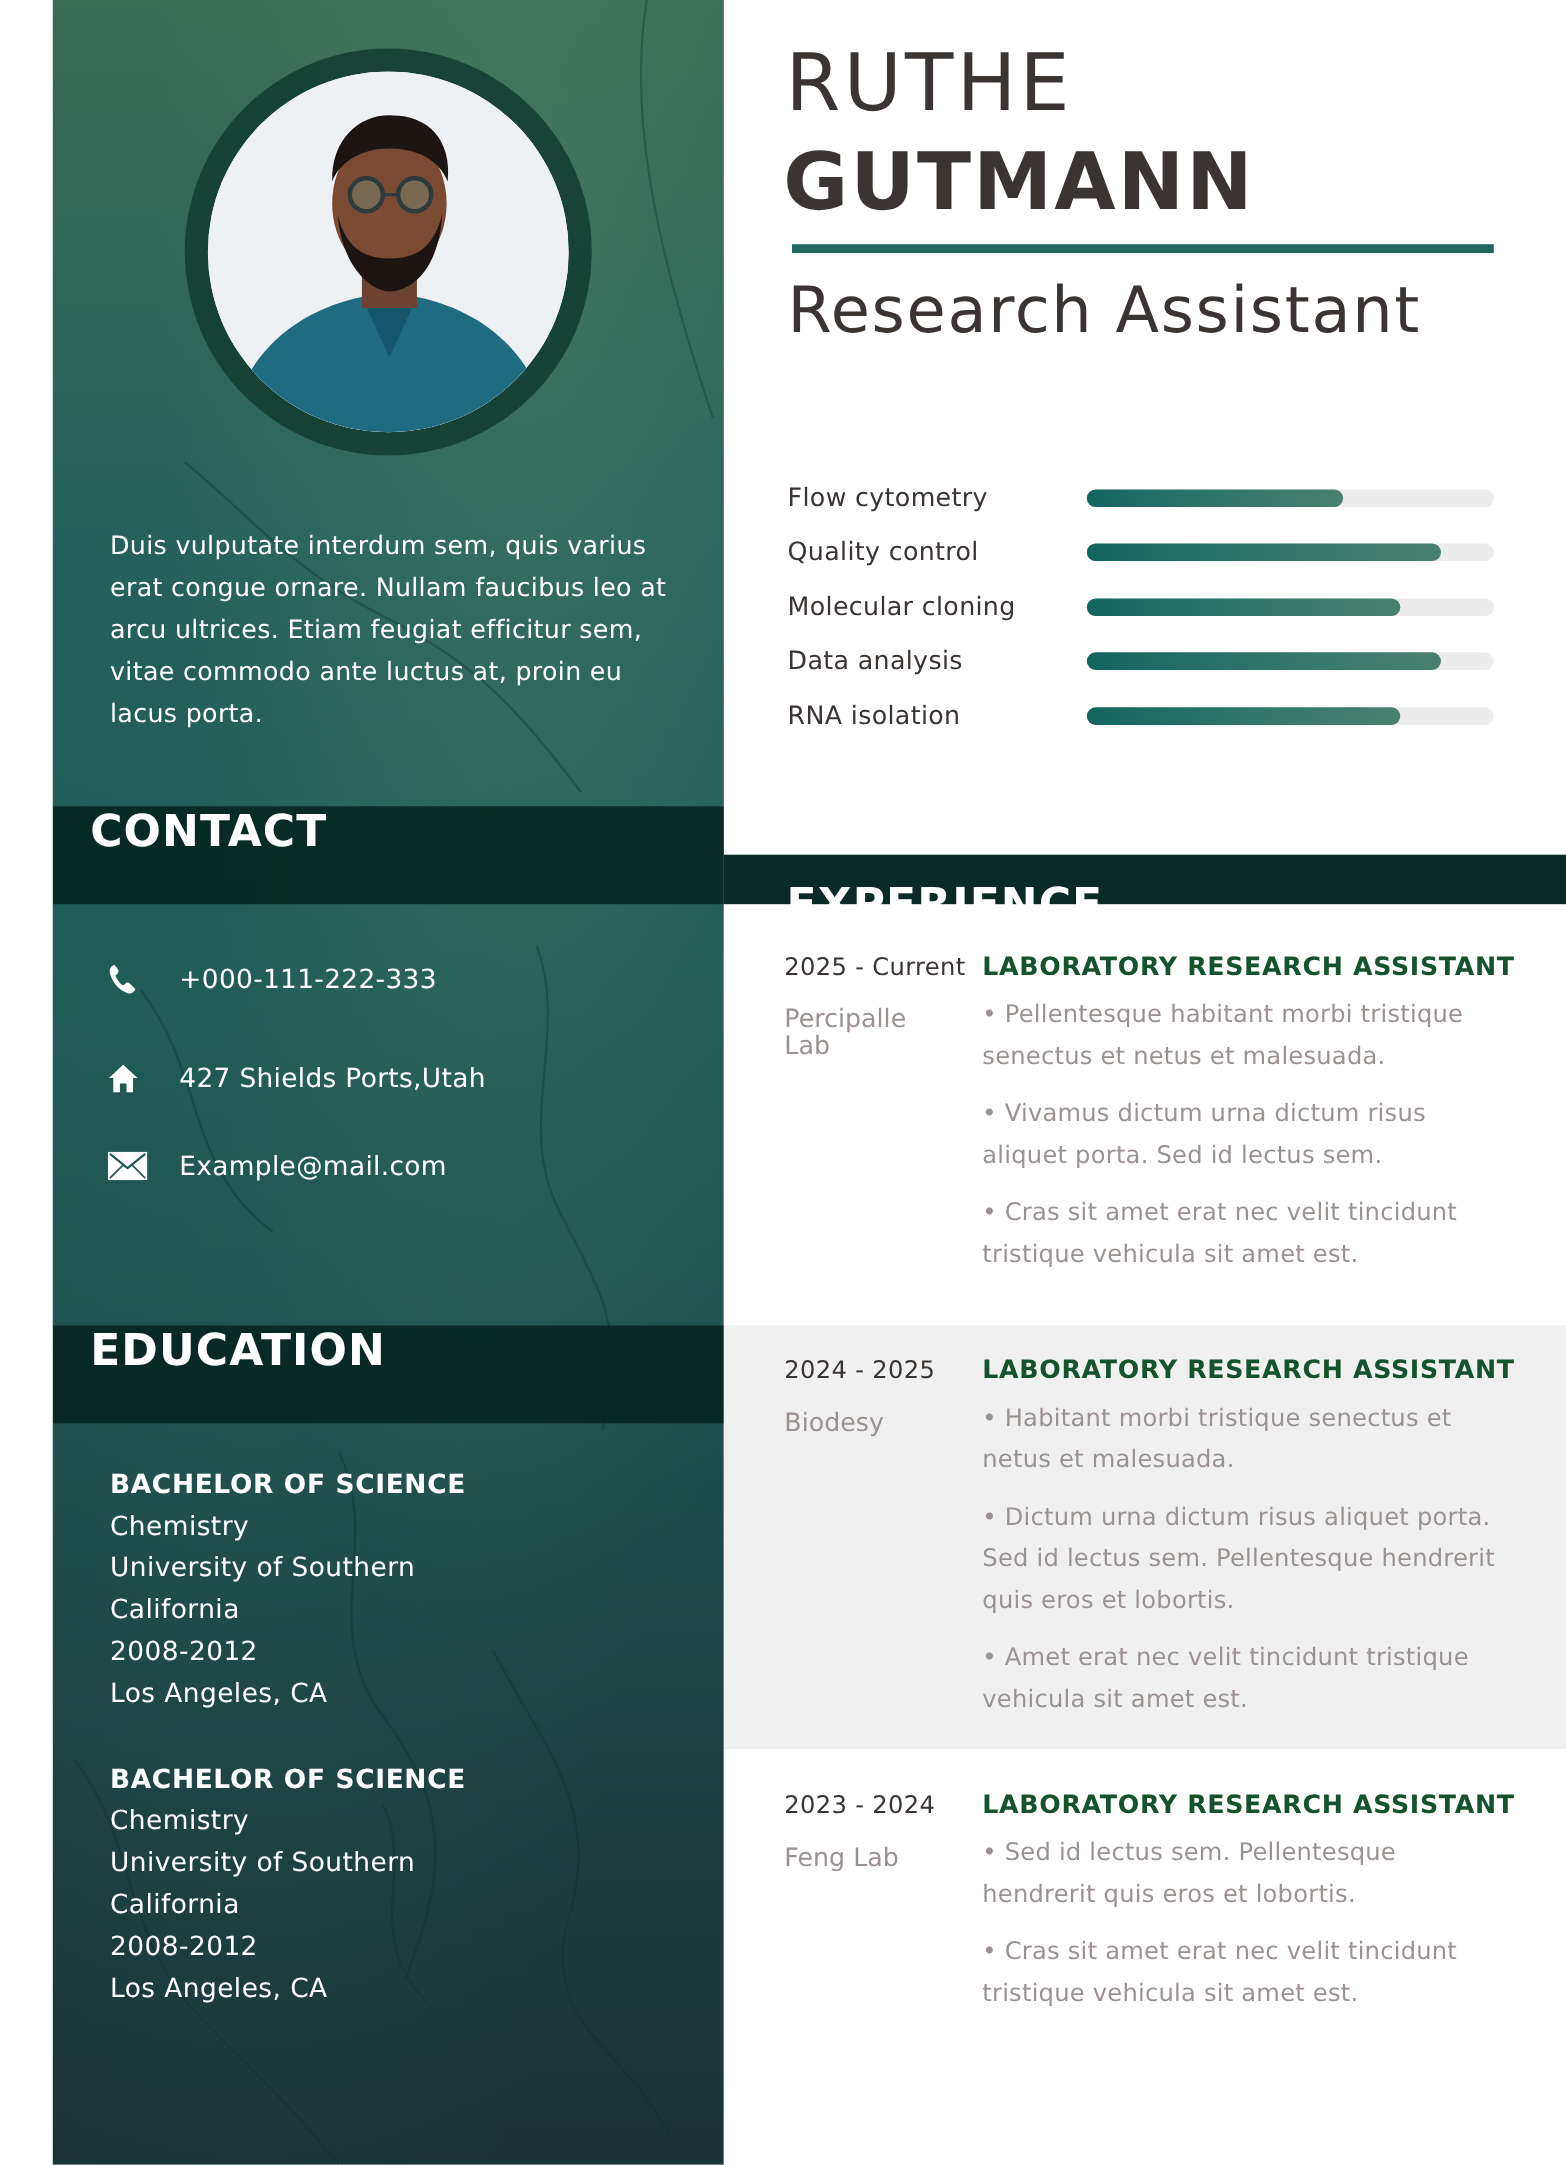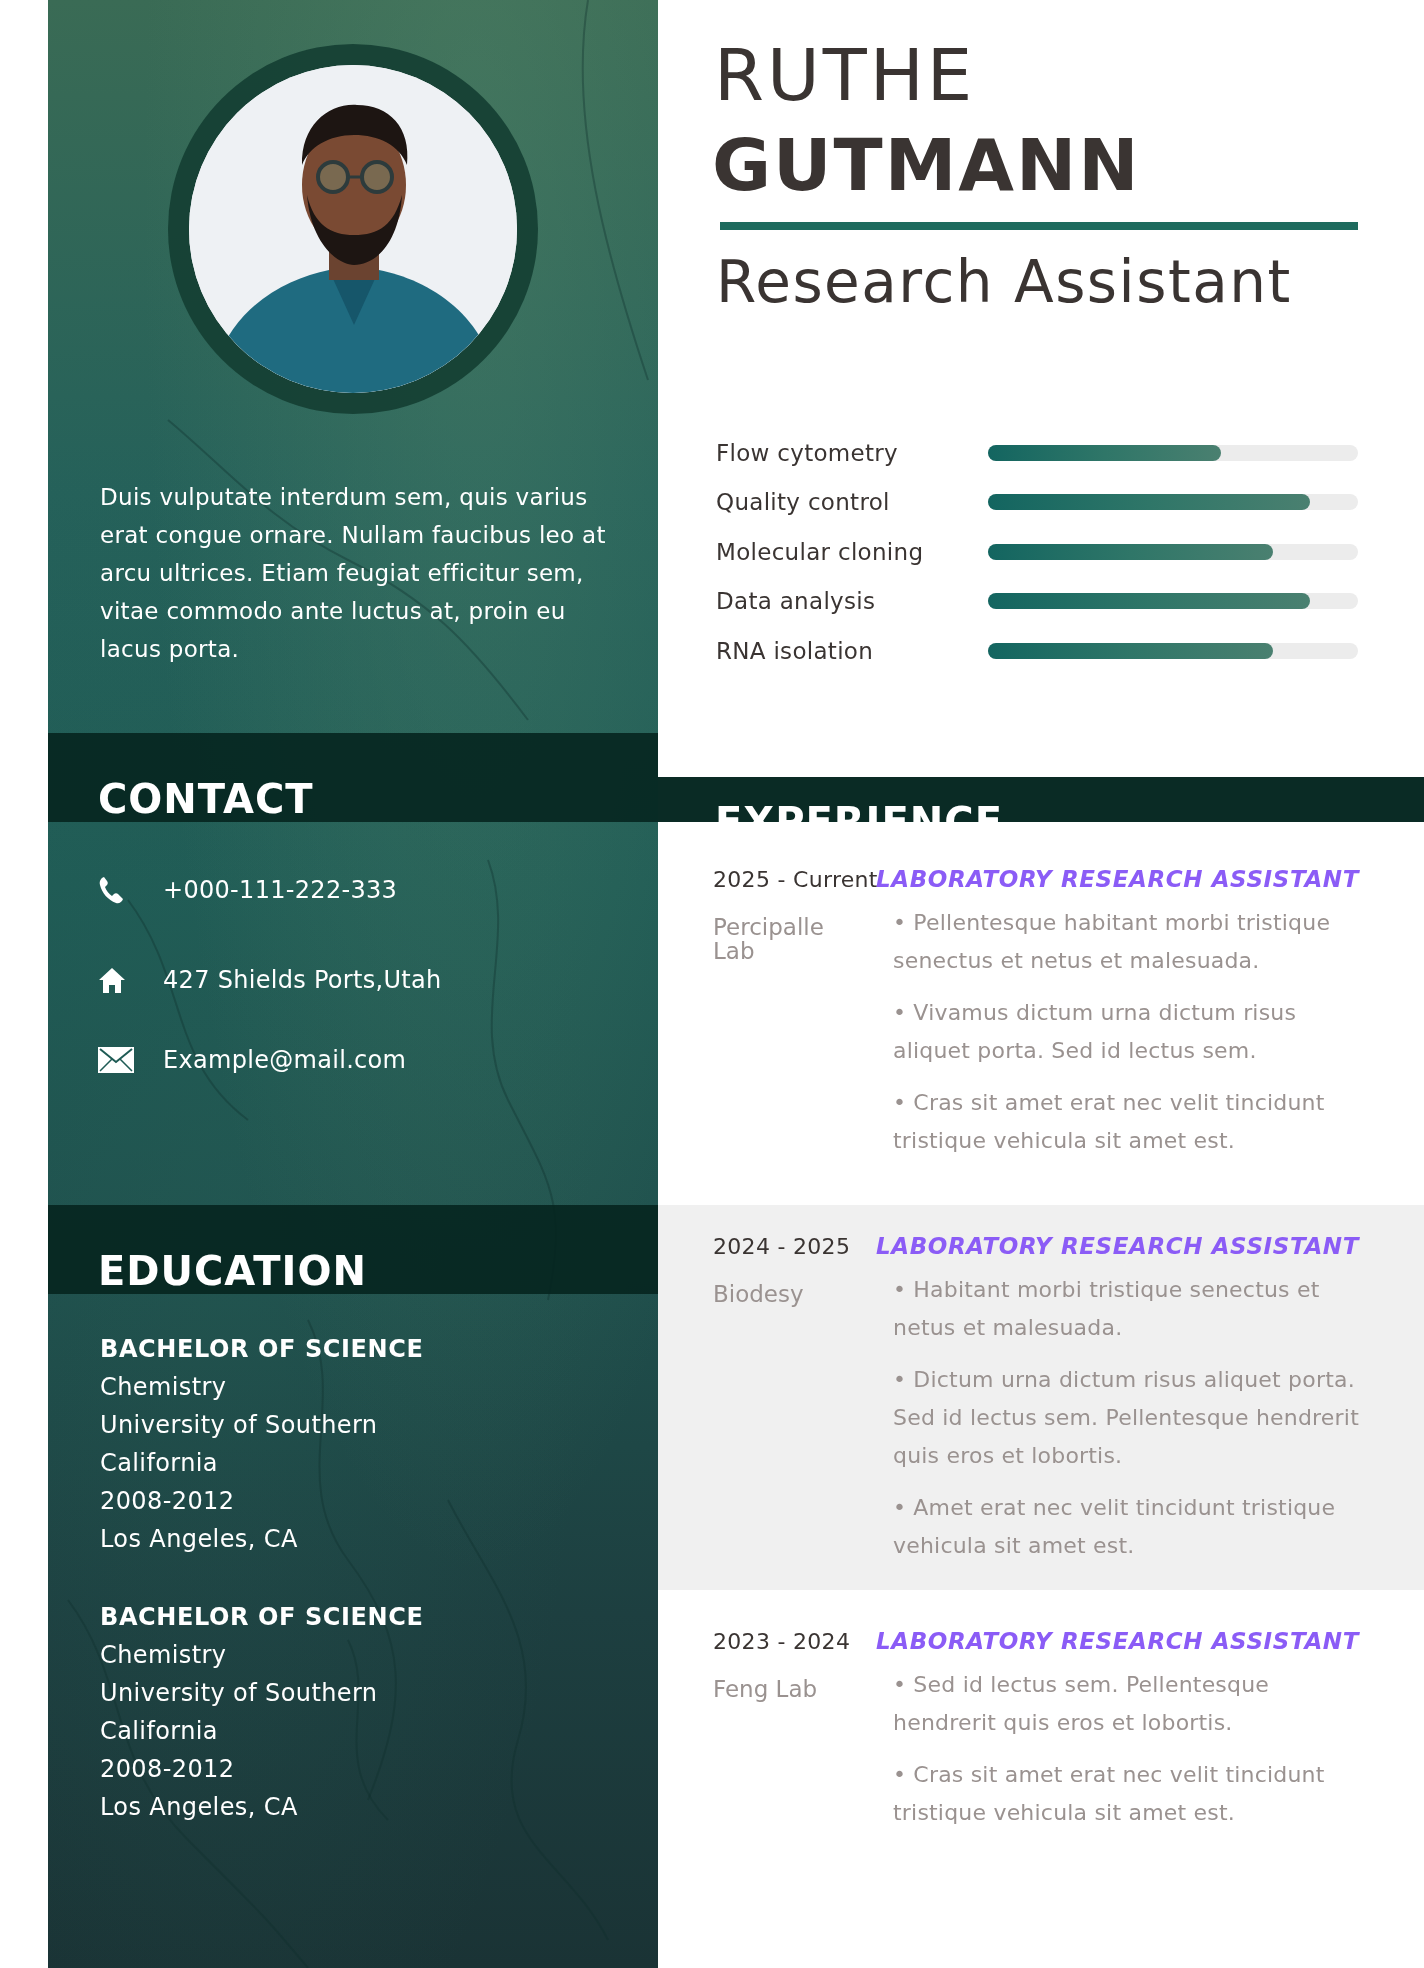--- a/index.html
+++ b/index.html
@@ -27,21 +27,21 @@
   }
 
   .summary {
     position: absolute; left: 52px; top: 478px; width: 520px;
     color: #ffffff; font-size: 23px; line-height: 38px; letter-spacing: 0.3px;
   }
 
   .band {
     position: absolute; left: 0; width: 610px; height: 89px;
     background: rgba(5, 35, 30, 0.88);
-    display: flex; align-items: flex-end; padding-left: 50px;
+    display: flex; align-items: flex-start; padding-left: 34px;
   }
   .band-title { color: #ffffff; font-weight: bold; font-size: 40px; letter-spacing: 1px; }
   .band.contact { top: 733px; }
   .band.education { top: 1205px; }
 
   .contact-list { position: absolute; left: 50px; top: 860px; }
   .contact-item { display: flex; align-items: center; height: 80px; }
   .contact-item:first-child { height: 60px; margin-bottom: 20px; }
   .c-icon { width: 40px; height: 34px; margin-right: 25px; display: flex; align-items: center; justify-content: flex-start; color: #fff; }
   .c-text { color: #ffffff; font-size: 24px; letter-spacing: 0.3px; }
@@ -72,21 +72,21 @@
     position: absolute; left: 658px; top: 733px; width: 766px; height: 89px;
     background: #0a2b25; display: flex; align-items: center; padding-left: 57px; margin-top: 44px;
   }
 
   .exp { position: absolute; left: 658px; width: 766px; }
   .exp.e1 { top: 822px; height: 383px; background: #ffffff; }
   .exp.e2 { top: 1205px; height: 385px; background: #f0f0f0; }
   .exp.e3 { top: 1590px; height: 395px; background: #ffffff; }
   .exp-date { position: absolute; left: 55px; font-size: 22px; color: #3a3432; letter-spacing: 0.3px; }
   .exp-org { position: absolute; left: 55px; font-size: 23px; color: #9a9290; line-height: 24px; width: 140px; }
-  .exp-role { position: absolute; left: 218px; font-size: 23px; font-weight: bold; color: #8b5cf6; letter-spacing: 0.6px; font-style: italic; }
+  .exp-role { position: absolute; left: 235px; font-size: 23px; font-weight: bold; color: #14532d; letter-spacing: 0.6px; }
   .exp-bullets { position: absolute; left: 235px; width: 470px; }
   .exp-bullet { font-size: 22px; color: #9a9290; line-height: 38px; margin-bottom: 14px; letter-spacing: 0.2px; }
 </style>
 </head>
 <body>
 
 <div class="left-col">
   <svg class="veins" width="610" height="1968" viewBox="0 0 610 1968">
     <g fill="none" stroke="#0d2e2a" stroke-opacity="0.35" stroke-width="2">
       <path d="M120 420 C 180 470, 220 520, 300 560 S 420 640, 480 720"></path>

